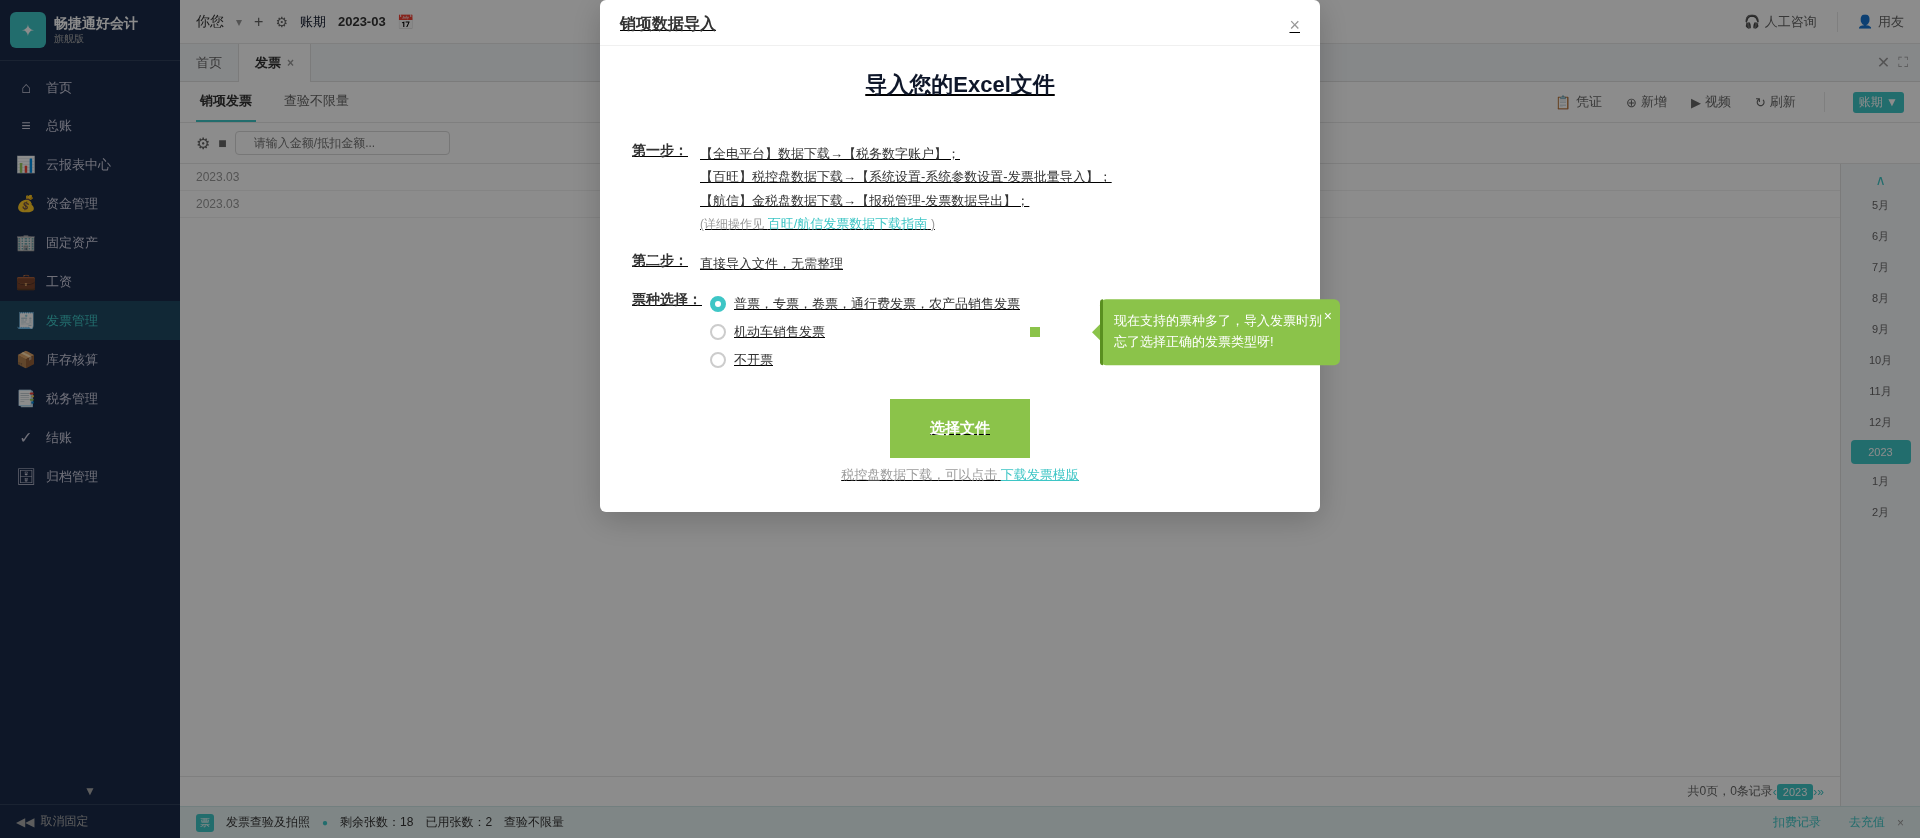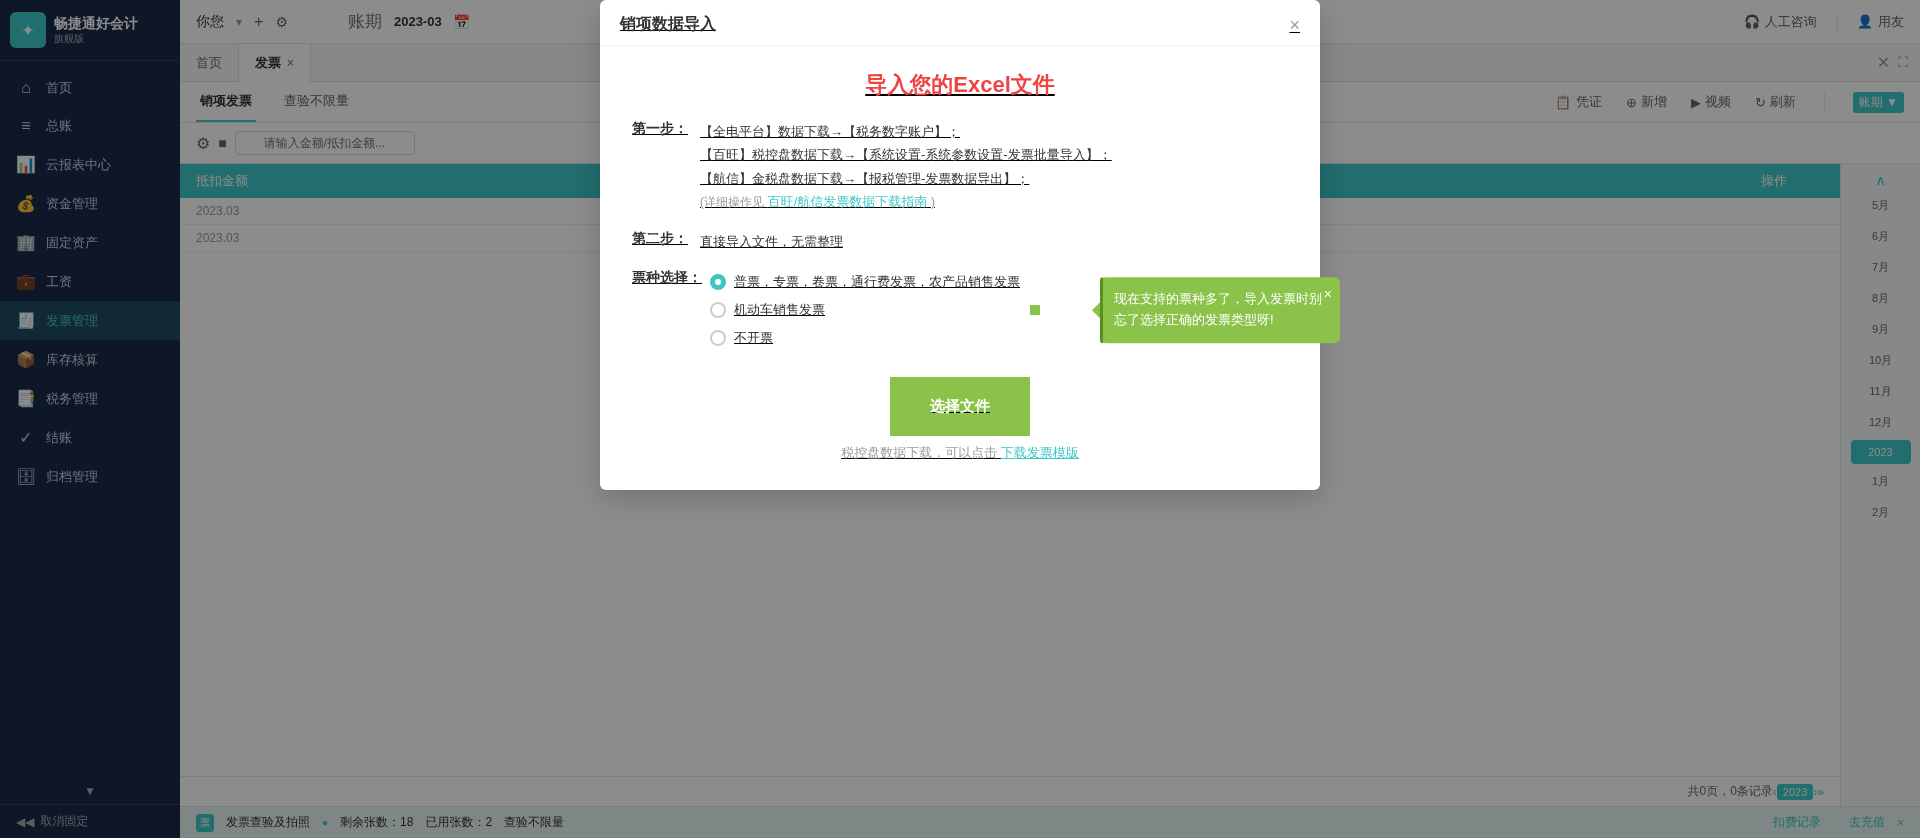--- a/index.html
+++ b/index.html
@@ -40,21 +40,21 @@
 
     
     .content-header { background: #fff; padding: 0 16px; display: flex; align-items: center; gap: 24px; border-bottom: 1px solid #e8e8e8; }
     .content-tab { padding: 10px 4px; font-size: 13px; color: #666; cursor: pointer; border-bottom: 2px solid transparent; }
     .content-tab.active { color: #333; font-weight: bold; border-bottom: 2px solid #3ec6c6; }
     .content-header-spacer { flex: 1; }
     .header-action { display: flex; align-items: center; gap: 4px; color: #666; cursor: pointer; font-size: 13px; }
 
     
     .toolbar { background: #fff; padding: 8px 16px; display: flex; align-items: center; gap: 8px; border-bottom: 1px solid #e8e8e8; }
-    .toolbar-search { border: 1px solid #d9d9d9; border-radius: 4px; padding: 4px 28px; font-size: 12px; color: #999; width: 180px; }
+    .toolbar-search { border: 1px solid #d9d9d9; border-radius: 4px; padding: 4px 18px; font-size: 12px; color: #999; width: 215px; }
 
     
     .table-area { flex: 1; background: #fff; overflow: hidden; position: relative; }
     .table-header { display: flex; background: #3ec6c6; color: #fff; padding: 8px 16px; font-size: 13px; }
     .th { flex: 1; font-weight: normal; }
     .th.ops { flex: 0 0 100px; text-align: center; }
 
     
     .right-panel { width: 80px; min-width: 80px; background: #f5f7fa; border-left: 1px solid #e0e0e0; display: flex; flex-direction: column; align-items: center; padding: 8px 0; gap: 4px; overflow-y: auto; }
     .right-panel-item { width: 60px; text-align: center; padding: 6px 4px; font-size: 11px; color: #666; cursor: pointer; border-radius: 4px; }
@@ -70,21 +70,21 @@
 
     
     .overlay { position: fixed; top: 0; left: 0; width: 1920px; height: 838px; background: rgba(0,0,0,0.45); z-index: 100; display: flex; align-items: flex-start; justify-content: center; text-decoration: underline; }
 
     
     .modal { background: #fff; border-radius: 6px; width: 720px; box-shadow: 0 8px 32px rgba(0,0,0,0.2); position: relative; }
     .modal-header { display: flex; align-items: center; justify-content: space-between; padding: 14px 20px 10px; border-bottom: 1px solid #f0f0f0; }
     .modal-title { font-size: 16px; color: #333; font-weight: bold; }
     .modal-close { font-size: 18px; color: #999; cursor: pointer; line-height: 1; }
     .modal-body { padding: 24px 32px 28px; }
-    .modal-main-title { text-align: center; font-size: 22px; color: #ef4444; margin-bottom: 20px; font-weight: bold; }
+    .modal-main-title { text-align: center; font-size: 22px; color: #0f172a; margin-bottom: 42px; font-weight: bold; }
     .step-row { margin-bottom: 16px; display: flex; align-items: flex-start; gap: 8px; }
     .step-label { font-size: 14px; color: #333; white-space: nowrap; font-weight: bold; min-width: 60px; }
     .step-content { font-size: 13px; color: #333; line-height: 1.8; }
     .step-link { color: #3ec6c6; cursor: pointer; text-decoration: none; }
     .step-hint { color: #999; font-size: 12px; }
     .radio-group { margin: 4px 0 0 0; }
     .radio-item { display: flex; align-items: center; gap: 8px; margin-bottom: 10px; font-size: 13px; color: #333; cursor: pointer; }
     .radio-circle { width: 16px; height: 16px; border-radius: 50%; border: 2px solid #3ec6c6; display: flex; align-items: center; justify-content: center; flex-shrink: 0; }
     .radio-circle.checked { background: #3ec6c6; }
     .radio-circle.checked::after { content: ''; width: 6px; height: 6px; background: #fff; border-radius: 50%; }
@@ -173,21 +173,21 @@
     </div>
   </div>
 
   <div class="main-area">
 
     <div class="top-bar">
       <span style="font-size:14px;color:#333;">你您</span>
       <span style="color:#999;font-size:12px;cursor:pointer;">▾</span>
       <span style="color:#666;font-size:16px;cursor:pointer;">+</span>
       <span style="color:#666;font-size:14px;cursor:pointer;">⚙</span>
-      <span style="font-size:17px;color:#737373;margin-left:48px;">账期</span>
+      <span style="font-size:13px;color:#0f172a;">账期</span>
       <span style="font-size:13px;font-weight:bold;color:#333;">2023-03</span>
       <span style="color:#3ec6c6;cursor:pointer;font-size:14px;">📅</span>
       <div class="top-bar-spacer"></div>
       <div class="top-bar-service">
         <span>🎧</span>
         <span>人工咨询</span>
       </div>
       <div style="width:1px;height:20px;background:#e8e8e8;margin:0 8px;"></div>
       <div class="top-bar-user">
         <span>👤</span>
@@ -242,24 +242,20 @@
 
     <div class="toolbar">
       <span style="color:#666;cursor:pointer;font-size:16px;">⚙</span>
       <span style="color:#666;cursor:pointer;font-size:14px;">■</span>
       <input type="text" class="toolbar-search" placeholder="请输入金额/抵扣金额..." style="">
     </div>
 
     <div style="display:flex;flex:1;overflow:hidden;background:#fff;">
 
       <div class="table-area" style="flex:1;display:flex;flex-direction:column;">
-        <div class="table-header">
-          <div class="th" style="flex:1;">抵扣金额</div>
-          <div class="th ops">操作</div>
-        </div>
         <div style="flex:1;background:#fff;">
 
           <div style="display:flex;padding:6px 16px;border-bottom:1px solid #f0f0f0;font-size:12px;color:#999;align-items:center;gap:8px;">
             <span>2023.03</span>
           </div>
           <div style="display:flex;padding:6px 16px;border-bottom:1px solid #f0f0f0;font-size:12px;color:#999;align-items:center;gap:8px;">
             <span>2023.03</span>
           </div>
         </div>
 

